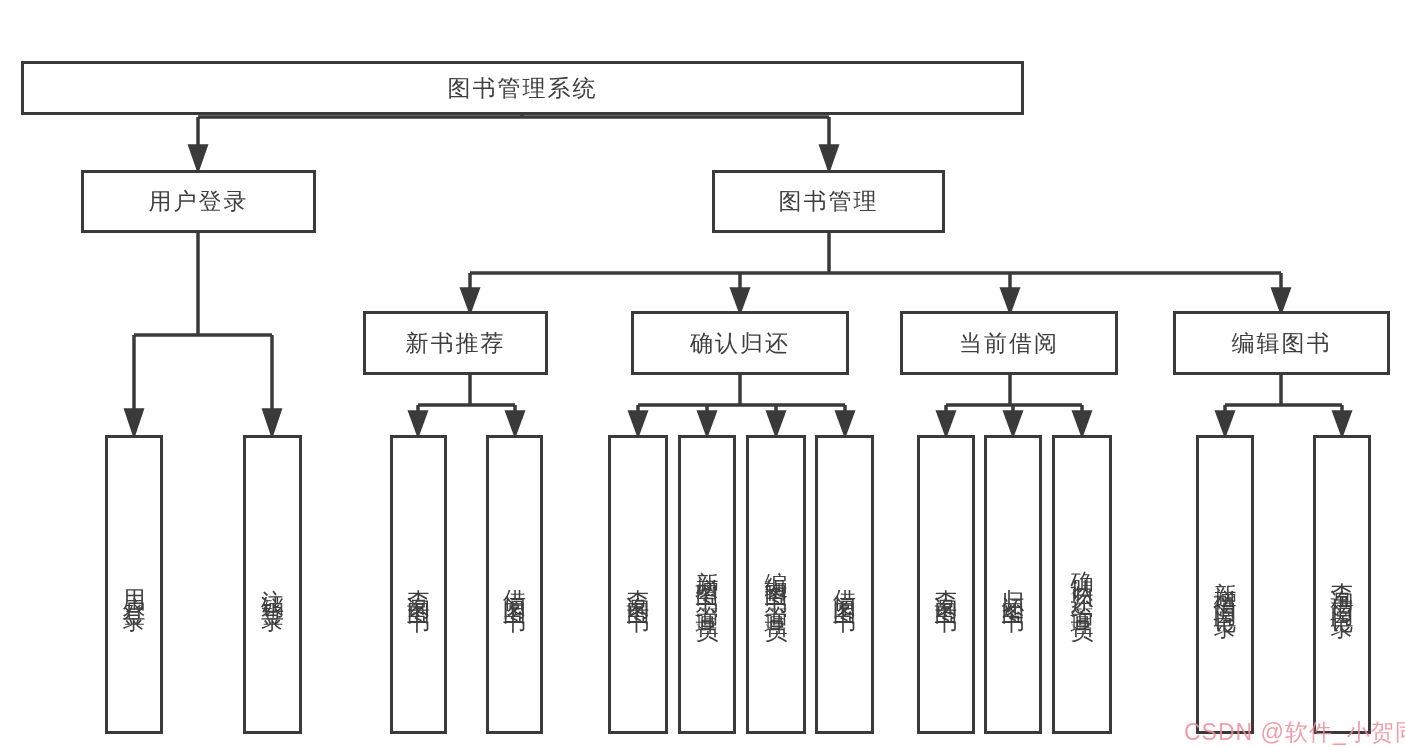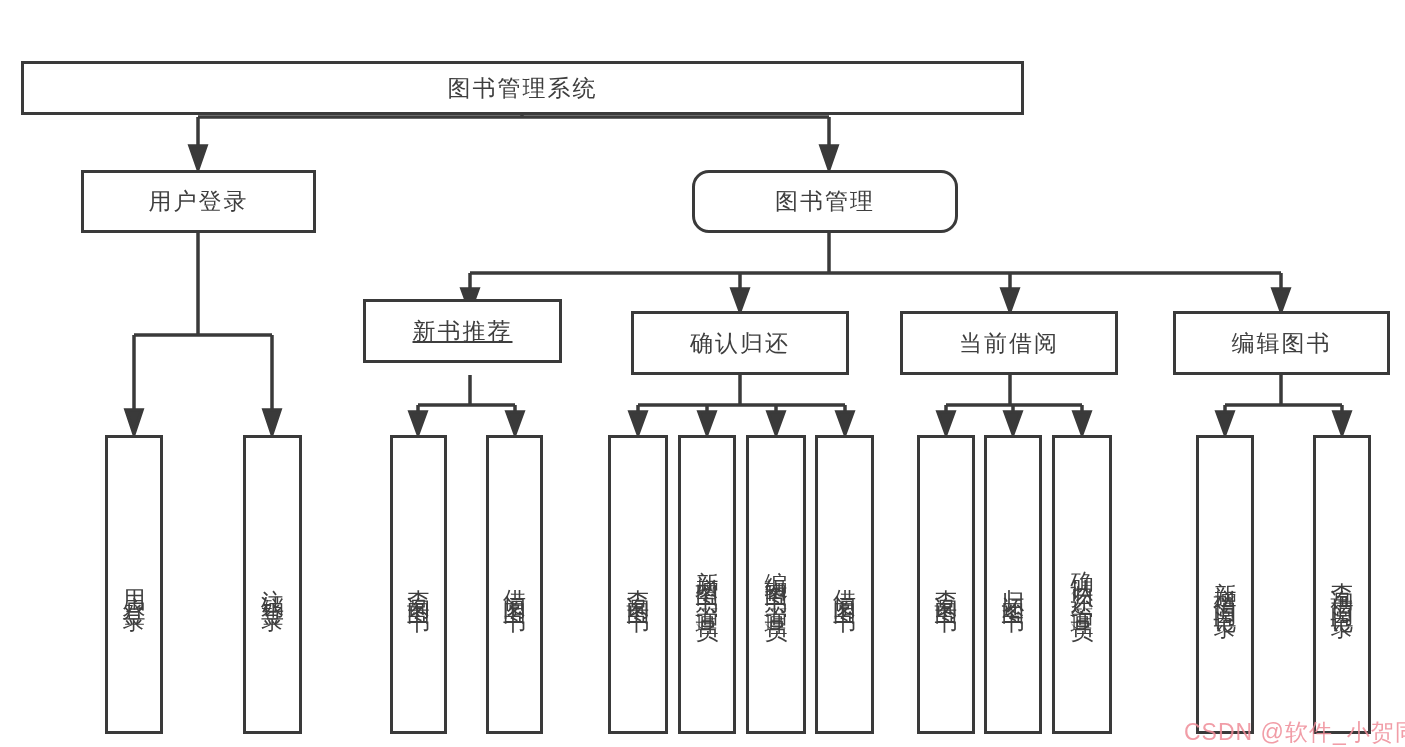--- a/index.html
+++ b/index.html
@@ -122,25 +122,25 @@
     </g>
   </svg>
 
   <div class="node" style="left:21px;top:13px;width:1003px;height:54px;margin-top:48px;">
     <span>图书管理系统</span>
   </div>
 
   <div class="node" style="left:81px;top:170px;width:235px;height:63px;">
     <span>用户登录</span>
   </div>
-  <div class="node" style="left:692px;top:170px;width:266px;height:63px;border-radius:17px;">
+  <div class="node" style="left:712px;top:170px;width:233px;height:63px;">
     <span>图书管理</span>
   </div>
 
-  <div class="node" style="left:363px;top:299px;width:199px;height:64px;text-decoration:underline;">
+  <div class="node" style="left:363px;top:311px;width:185px;height:64px;">
     <span>新书推荐</span>
   </div>
   <div class="node" style="left:631px;top:311px;width:218px;height:64px;">
     <span>确认归还</span>
   </div>
   <div class="node" style="left:900px;top:311px;width:218px;height:64px;">
     <span>当前借阅</span>
   </div>
   <div class="node" style="left:1173px;top:311px;width:217px;height:64px;">
     <span>编辑图书</span>

